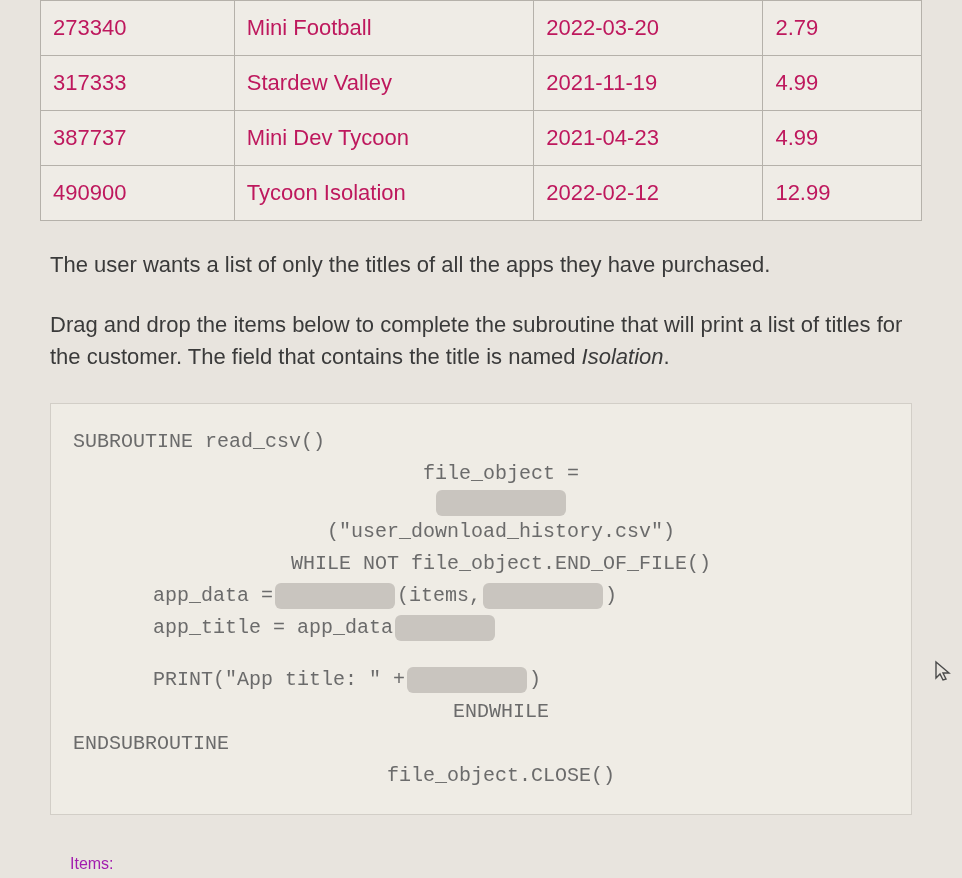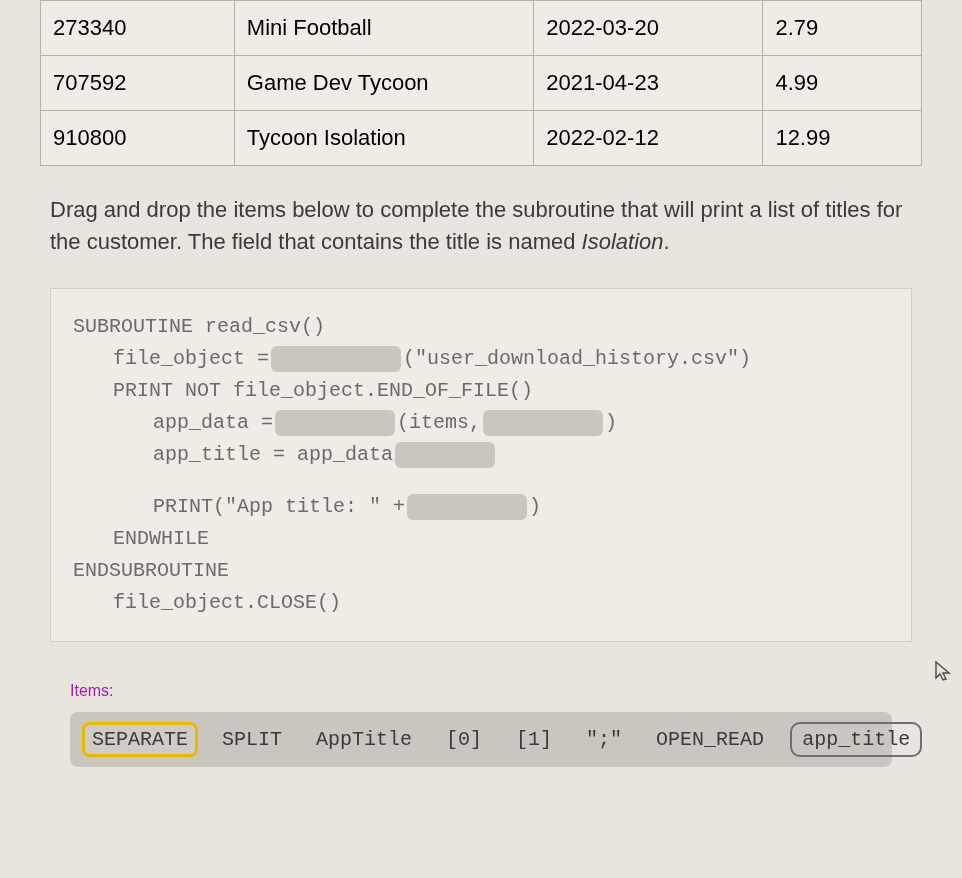--- a/index.html
+++ b/index.html
@@ -16,41 +16,41 @@
   }
   table.data {
     width: 100%;
     border-collapse: collapse;
     background: #efece6;
     font-size: 22px;
   }
   table.data td {
     border: 1px solid #b5b1aa;
     padding: 14px 12px;
-    color: #000000;
+    color: #be185d;
   }
   .para {
     font-size: 22px;
     line-height: 1.45;
     margin: 28px 10px 0 10px;
   }
   .italic { font-style: italic; }
   .code-box {
     margin: 30px 10px 0 10px;
     border: 1px solid #d2cec7;
     background: #efece5;
     padding: 22px 22px 22px 22px;
     font-family: Consolas, "Courier New", monospace;
     font-size: 20px;
     color: #6b6b6b;
     line-height: 1.6;
     white-space: nowrap;
   }
   .code-line { display:flex; align-items:center; flex-wrap:nowrap;text-align:right; }
-  .ind1 { padding-left: 40px; }
+  .ind1 { padding-left: 40px; flex-direction: column; }
   .ind2 { padding-left: 80px; }
   .blank {
     display: inline-block;
     background: #c9c5bf;
     border-radius: 6px;
     height: 26px;
     vertical-align: middle;
     margin: 0 2px;
   }
   .w-med  { width: 120px; }
@@ -107,49 +107,56 @@
 
   <table class="data">
     <tbody>
       <tr>
         <td style="width:22%">273340</td>
         <td style="width:34%">Mini Football</td>
         <td style="width:26%">2022-03-20</td>
         <td style="width:18%">2.79</td>
       </tr>
       <tr>
-        <td>707592</td>
-        <td>Game Dev Tycoon</td>
+        <td>317333</td>
+        <td>Stardew Valley</td>
+        <td>2021-11-19</td>
+        <td>4.99</td>
+      </tr>
+      <tr>
+        <td>387737</td>
+        <td>Mini Dev Tycoon</td>
         <td>2021-04-23</td>
         <td>4.99</td>
       </tr>
       <tr>
-        <td>910800</td>
+        <td>490900</td>
         <td>Tycoon Isolation</td>
         <td>2022-02-12</td>
         <td>12.99</td>
       </tr>
     </tbody>
   </table>
 
+  <p class="para">The user wants a list of only the titles of all the apps they have purchased.</p>
 
   <p class="para">
     <span>Drag and drop the items below to complete the subroutine that will print a list of titles for the customer. The field that contains the title is named </span><span class="italic">Isolation</span><span>.</span>
   </p>
 
   <div class="code-box">
     <div class="code-line">SUBROUTINE read_csv()</div>
 
     <div class="code-line ind1">
       <span>file_object = </span>
       <span class="blank w-lg"></span>
       <span>("user_download_history.csv")</span>
     </div>
 
-    <div class="code-line ind1">PRINT NOT file_object.END_OF_FILE()</div>
+    <div class="code-line ind1">WHILE NOT file_object.END_OF_FILE()</div>
 
     <div class="code-line ind2">
       <span>app_data = </span>
       <span class="blank w-med"></span>
       <span>(items, </span>
       <span class="blank w-med"></span>
       <span>)</span>
     </div>
 
     <div class="code-line ind2">

